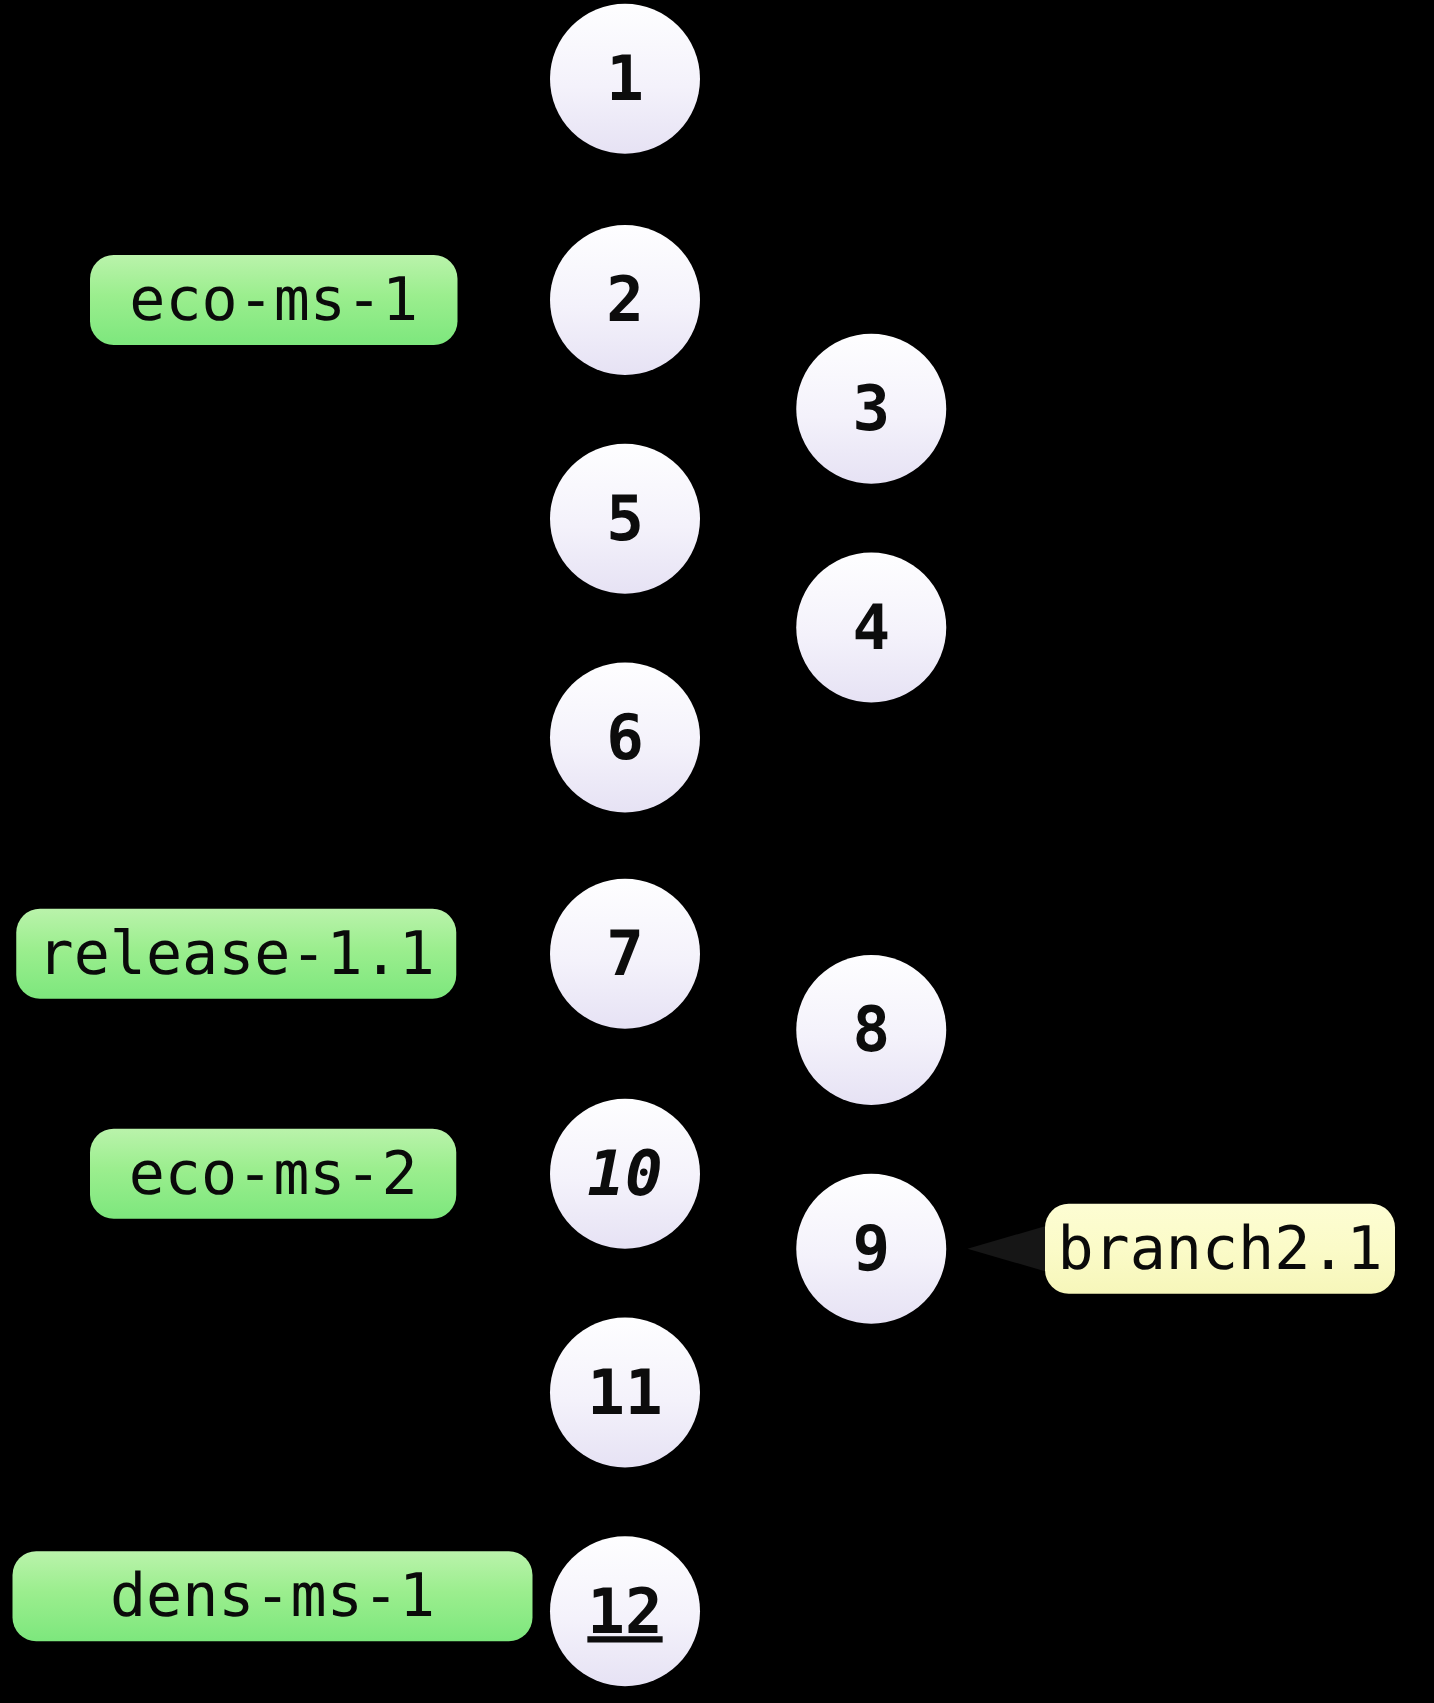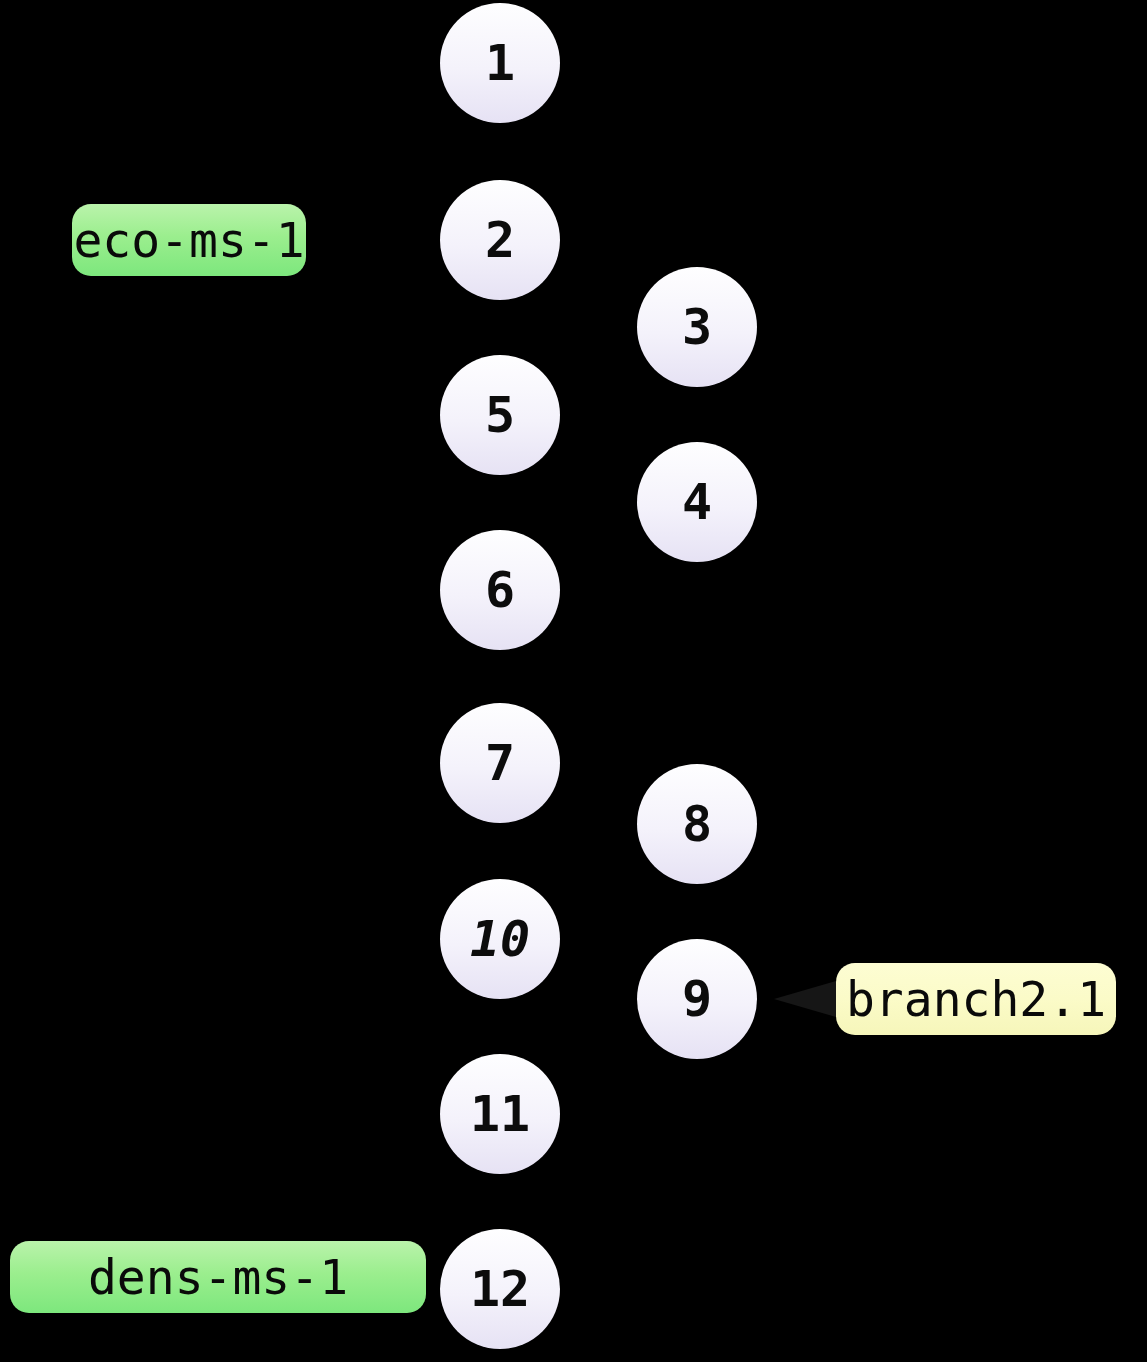--- a/index.html
+++ b/index.html
@@ -57,35 +57,37 @@
   .pos-c2  { left: 440px; top: 180px;  }
   .pos-c3  { left: 637px; top: 267px;  }
   .pos-c4  { left: 637px; top: 442px;  }
   .pos-c5  { left: 440px; top: 355px;  }
   .pos-c6  { left: 440px; top: 530px;  }
   .pos-c7  { left: 440px; top: 703px;  }
   .pos-c8  { left: 637px; top: 764px;  }
   .pos-c9  { left: 637px; top: 939px;  }
   .pos-c10 { left: 440px; top: 879px; font-style: italic;  }
   .pos-c11 { left: 440px; top: 1054px; }
-  .pos-c12 { left: 440px; top: 1229px; }
+  .pos-c12 { left: 440px; top: 1229px; text-decoration: underline; }
 
   
-  .pos-t-eco1 { left: 72px; top: 204px;  width: 234px; height: 72px; text-align: center; }
+  .pos-t-eco1 { left: 72px; top: 204px;  width: 294px; height: 72px; text-align: center; }
   .pos-t-rel  { left: 13px; top: 727px;  width: 352px; height: 72px; }
   .pos-t-eco2 { left: 72px; top: 903px;  width: 293px; height: 72px; }
   .pos-t-dens { left: 10px; top: 1241px; width: 416px; height: 72px; }
   .pos-bl     { left: 836px; top: 963px; width: 280px; height: 72px; }
 </style>
 </head>
 <body>
 
 <div class="stage">
 
   <div class="tag pos-t-eco1">eco-ms-1</div>
+  <div class="tag pos-t-rel">release-1.1</div>
+  <div class="tag pos-t-eco2">eco-ms-2</div>
   <div class="tag pos-t-dens">dens-ms-1</div>
 
   <div class="pointer"></div>
   <div class="branch-label pos-bl">branch2.1</div>
 
   <div class="commit pos-c1">
     <span>1</span>
   </div>
   <div class="commit pos-c2">
     <span>2</span>

